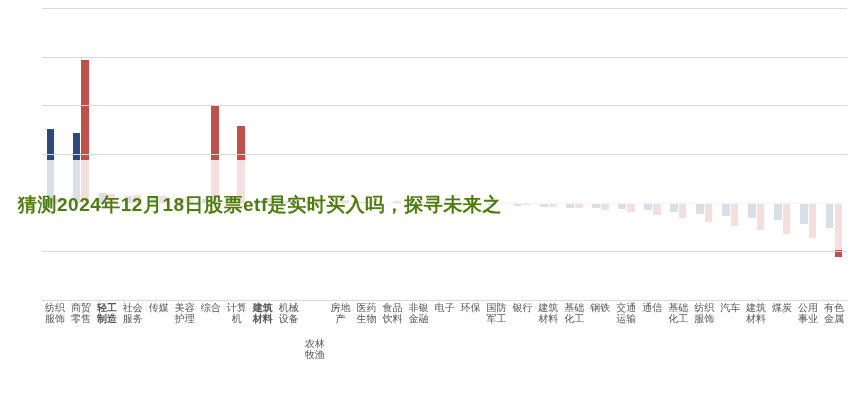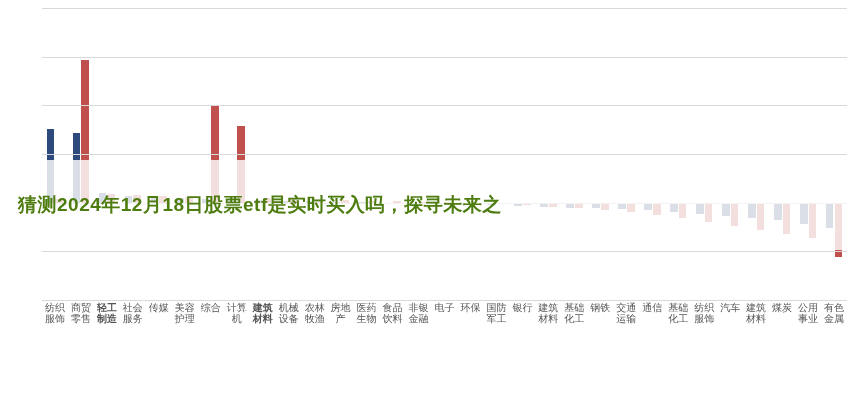--- a/index.html
+++ b/index.html
@@ -271,21 +271,21 @@
         <div class="x-label" style="left: 0%; width: 3.22581%;">纺织服饰</div>
         <div class="x-label" style="left: 3.22581%; width: 3.22581%;">商贸零售</div>
         <div class="x-label" style="left: 6.45161%; width: 3.22581%; font-weight: bold;">轻工制造</div>
         <div class="x-label" style="left: 9.67742%; width: 3.22581%;">社会服务</div>
         <div class="x-label" style="left: 12.9032%; width: 3.22581%;">传媒</div>
         <div class="x-label" style="left: 16.129%; width: 3.22581%;">美容护理</div>
         <div class="x-label" style="left: 19.3548%; width: 3.22581%;">综合</div>
         <div class="x-label" style="left: 22.5806%; width: 3.22581%;">计算机</div>
         <div class="x-label" style="left: 25.8065%; width: 3.22581%; font-weight: bold;">建筑材料</div>
         <div class="x-label" style="left: 29.0323%; width: 3.22581%;">机械设备</div>
-        <div class="x-label" style="left: 32.2581%; width: 3.22581%;">农林牧渔</div>
+        <div class="x-label" style="left: 32.2581%; width: 3.22581%; margin-top: 36px;">农林牧渔</div>
         <div class="x-label" style="left: 35.4839%; width: 3.22581%;">房地产</div>
         <div class="x-label" style="left: 38.7097%; width: 3.22581%;">医药生物</div>
         <div class="x-label" style="left: 41.9355%; width: 3.22581%;">食品饮料</div>
         <div class="x-label" style="left: 45.1613%; width: 3.22581%;">非银金融</div>
         <div class="x-label" style="left: 48.3871%; width: 3.22581%;">电子</div>
         <div class="x-label" style="left: 51.6129%; width: 3.22581%;">环保</div>
         <div class="x-label" style="left: 54.8387%; width: 3.22581%;">国防军工</div>
         <div class="x-label" style="left: 58.0645%; width: 3.22581%;">银行</div>
         <div class="x-label" style="left: 61.2903%; width: 3.22581%;">建筑材料</div>
         <div class="x-label" style="left: 64.5161%; width: 3.22581%;">基础化工</div>

